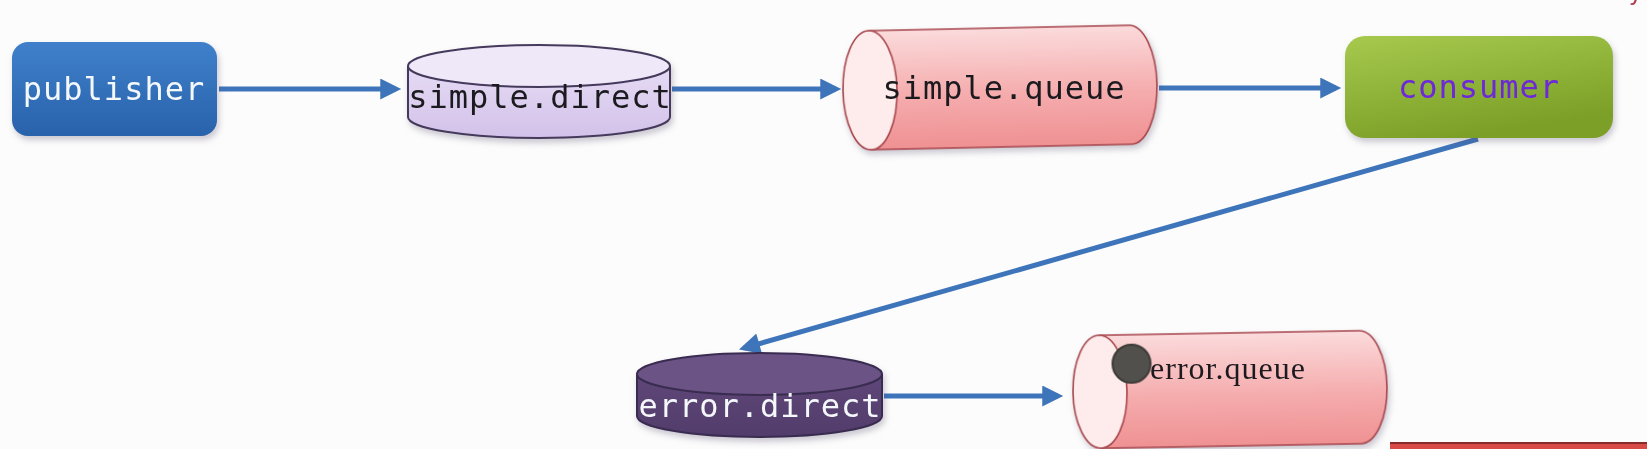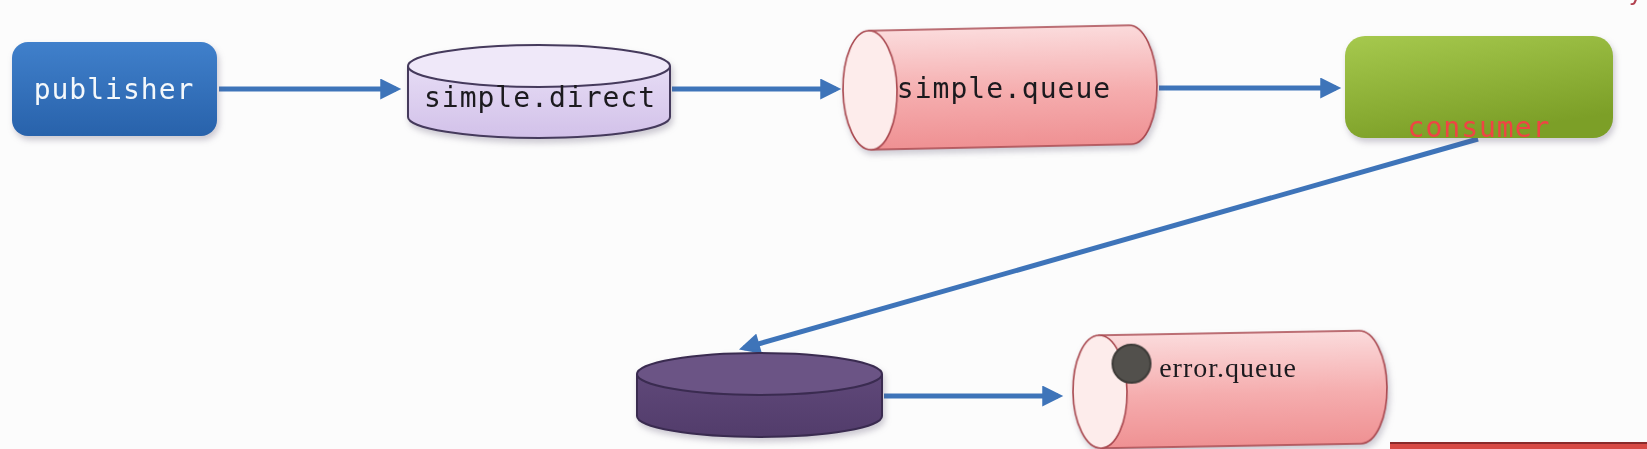--- a/index.html
+++ b/index.html
@@ -8,28 +8,28 @@
     width:1647px;height:449px;
     background:#fcfcfc;
     overflow:hidden;
     font-family:"DejaVu Sans Mono", monospace;
   }
   #shapes{position:absolute;left:0;top:0;}
   .shadow{filter:drop-shadow(2px 4px 3px rgba(90,80,110,0.30));}
   .node-label{
     position:absolute;
     transform:translate(-50%,-50%);
-    font-size:28px;
+    font-size:32px;
     letter-spacing:1px;
     white-space:nowrap;
     pointer-events:none;
   }
   .label-light{color:#f4f8fb;}
   .label-dark{color:#1b1a1e;}
-  .label-white{color:#ef4444;margin-top:40px;}
+  .label-white{color:#6d28d9;}
   #annotation{
     position:absolute;
     top:-22px;
     right:4px;
     text-align:center;
     font-family:"DejaVu Sans", sans-serif;
     font-size:24px;
     line-height:29px;
     color:#b2414f;
     white-space:nowrap;
@@ -113,20 +113,21 @@
   </svg>
 
   <div class="node-label label-light" style="left:114px;top:89px;">publisher</div>
 
   <div class="node-label label-dark" style="left:1004px;top:88px;">simple.queue</div>
 
   <div class="node-label label-dark" style="left:540px;top:97px;">simple.direct</div>
 
   <div class="node-label label-white" style="left:1479px;top:87px;">consumer</div>
 
+  <div class="node-label label-light" style="left:760px;top:406px;">error.direct</div>
 
   <div class="node-label label-dark" style="left:1228px;top:368px;font-family:Liberation Serif, serif;">error.queue</div>
 
   <div id="annotation">
     <div>Retry</div>
   </div>
 
   <div id="red-bar"></div>
 
 </div>

